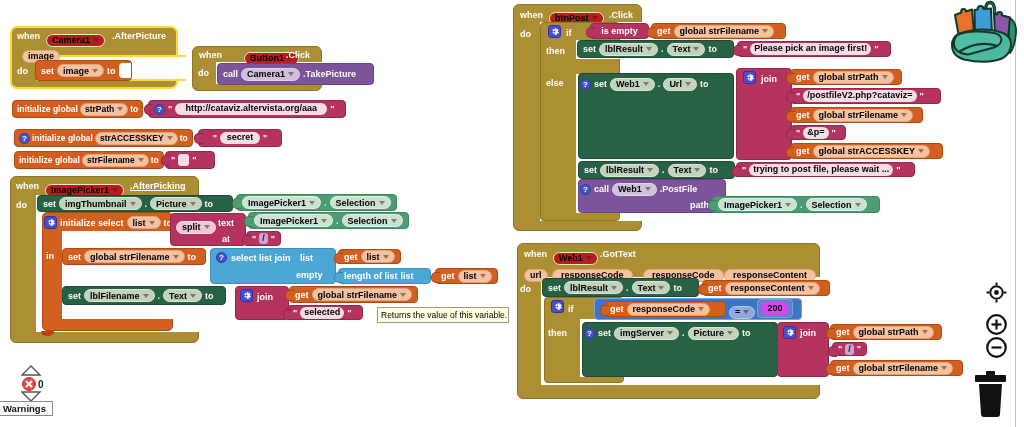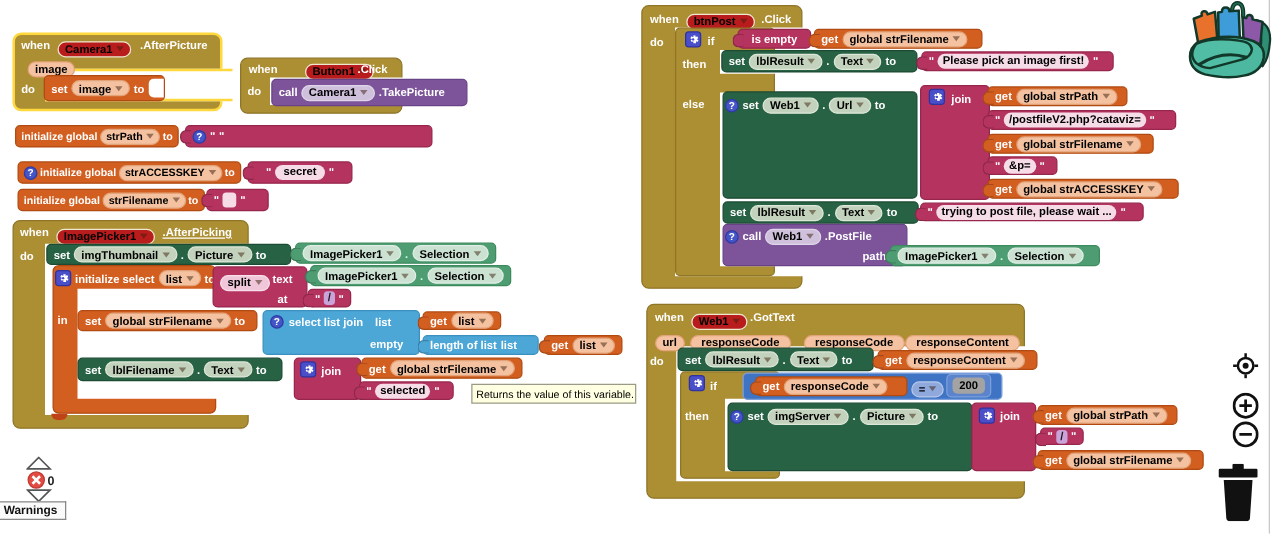--- a/index.html
+++ b/index.html
@@ -71,20 +71,21 @@
     <span>.TakePicture</span>
   </div>
 <div id="g1a" class="row or s85" style="left:12px;top:100px;height:18px;">
     <span>initialize global</span>
     <span class="chip c-or">strPath<span class="car"></span></span>
     <span>to</span>
   </div>
 <div id="g1b" class="row mg pl" style="left:148px;top:100px;width:198px;height:18px;">
     <span class="qi qin">?</span>
     <span class="q">"</span>
+    <span class="fld" style="width:152px;text-align:center">http://cataviz.altervista.org/aaa</span>
     <span class="q">"</span>
   </div>
 <div id="g2a" class="row or s85" style="left:14px;top:129px;height:18px;">
     <span class="qi qin">?</span>
     <span>initialize global</span>
     <span class="chip c-or">strACCESSKEY<span class="car"></span></span>
     <span>to</span>
   </div>
 <div id="g2b" class="row mg pl" style="left:198px;top:129px;width:84px;height:18px;justify-content:center">
     <span class="q">"</span>
@@ -326,21 +327,21 @@
     </svg>
   </div>
 <div class="wt" style="left:568px;top:304px;">if</div>
 <div class="r bl" style="left:594px;top:298px;width:208px;height:22px;border:1px solid #7DA0DC;border-radius:4px"></div>
 <div id="e2" class="row or pl" style="left:604px;top:301px;min-width:122px;height:16px;">
     <span>get</span>
     <span class="chip c-or">responseCode<span class="car"></span></span>
   </div>
 <div class="r" style="left:729px;top:301px"><span class="chip c-bl">=<span class="car"></span></span></div>
 <div class="r" style="left:757px;top:299px;width:36px;height:19px;background:#5B84CC;border:1px solid #7DA0DC;border-radius:4px"></div>
-<div class="r" style="left:762px;top:302px;width:26px;height:13px;background:#a3a3a3;border-radius:4px;color:#000;font:bold 9px 'Liberation Sans',sans-serif;text-align:center;line-height:13px">200</div>
+<div class="r" style="left:762px;top:302px;width:26px;height:13px;background:#d946ef;border-radius:4px;color:#000;font:bold 9px 'Liberation Sans',sans-serif;text-align:center;line-height:13px">200</div>
 <div class="wt" style="left:548px;top:328px;">then</div>
 <div class="r dg" style="left:582px;top:322px;width:196px;height:55px;border:1px solid #1C4A33;border-radius:4px"></div>
 <div class="row" style="left:584px;top:325px;height:16px;border:none;padding:0;gap:3px">
     <span class="qi qin">?</span>
     <span>set</span>
     <span class="chip c-dg">imgServer<span class="car"></span></span>
     <span>.</span>
     <span class="chip c-dg">Picture<span class="car"></span></span>
     <span>to</span>
   </div>

